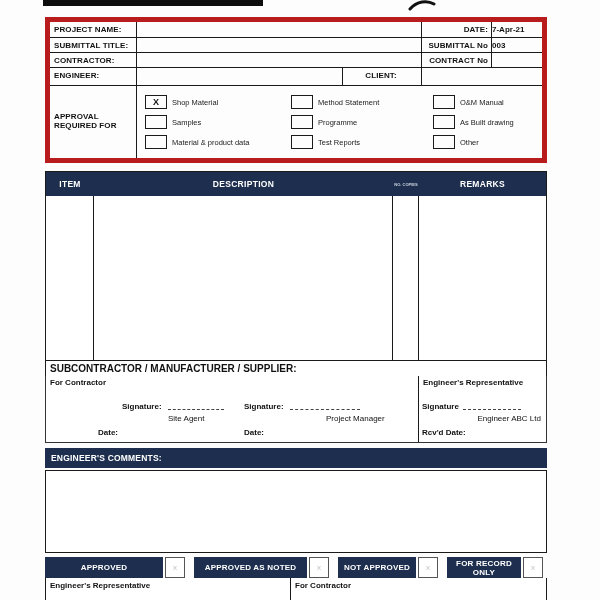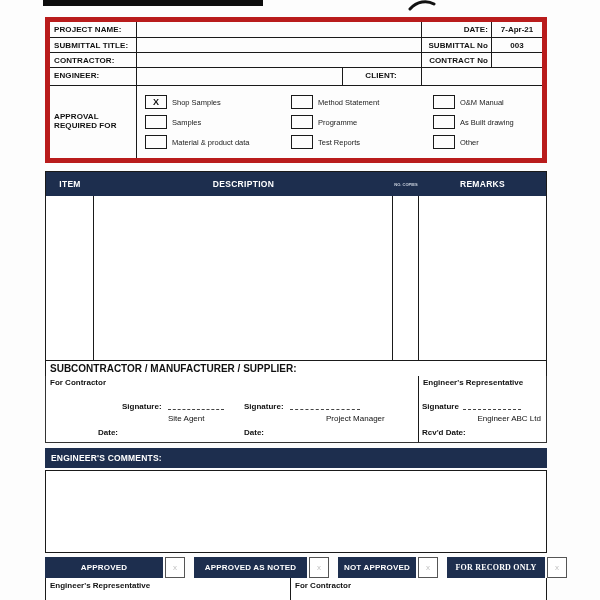--- a/index.html
+++ b/index.html
@@ -9,21 +9,21 @@
 
   
   .redact-bar { position:absolute; left:43px; top:0; width:220px; height:6px; background:#0d0d0d; }
   .pen-mark { position:absolute; left:408px; top:0; width:28px; height:11px; }
 
   
   .cell { border-right:1px solid #1a1a1a; border-bottom:1px solid #1a1a1a; overflow:hidden; }
   .cell.last-col { border-right:none; }
   .cell.last-row { border-bottom:none; }
   .lbl { font-weight:bold; font-size:8px; padding:3px 2px 0 4px; letter-spacing:.1px; }
-  .val { font-weight:bold; font-size:8px; text-align:center; padding-top:3px; }
+  .val { font-weight:bold; font-size:8px; padding-top:3px; }
   .r   { text-align:right; padding-right:3px; }
 
   
   .hdr-table { position:absolute; left:45px; top:17px; width:502px; height:146px;
     border:5px solid #b91c1c; display:grid;
     grid-template-columns:87px 206px 79px 70px 1fr;
     grid-template-rows:16px 15px 15px 18px 1fr; }
   .span2 { grid-column:span 2; }
   .span4 { grid-column:span 4; }
 
@@ -62,21 +62,21 @@
   .comments-box { position:absolute; left:45px; top:470px; width:502px; height:83px;
     background:#fff; border:1px solid #1a1a1a; }
 
   
   .decisions { position:absolute; left:45px; top:557px; width:502px; height:21px; display:flex; gap:9px; }
   .dec-group { display:flex; height:100%; }
   .dec-btn { background:var(--navy); color:#fff; font-size:8px; font-weight:bold; text-align:center;
     display:flex; align-items:center; justify-content:center; letter-spacing:.2px; }
   .dec-box { width:20px; height:100%; border:1px solid #555; background:#fff; margin-left:2px;
     font-size:8px; color:#c2c2c2; text-align:center; line-height:19px; }
-  .g1 .dec-btn{width:118px;} .g2 .dec-btn{width:113px;} .g3 .dec-btn{width:78px;} .g4 .dec-btn{width:98px;font-family:Liberation Serif, serif;}
+  .g1 .dec-btn{width:118px;} .g2 .dec-btn{width:113px;} .g3 .dec-btn{width:78px;} .g4 .dec-btn{width:74px;}
 
   
   .footer { position:absolute; left:45px; top:578px; width:502px; height:22px; display:flex;
     border-left:1px solid #1a1a1a; border-right:1px solid #1a1a1a; background:#fff; }
   .foot-cell { font-size:8px; font-weight:bold; padding:3px 0 0 4px; }
   .foot-left { width:245px; border-right:1px solid #1a1a1a; }
   .foot-right { flex:1; }
 </style>
 </head>
 <body>
@@ -107,21 +107,21 @@
 
     <div class="cell lbl">ENGINEER:</div>
     <div class="cell"></div>
     <div class="cell lbl" style="text-align:center; padding-left:0;">CLIENT:</div>
     <div class="cell span2 last-col"></div>
 
     <div class="cell lbl last-row" style="padding-top:26px;">APPROVAL REQUIRED FOR</div>
     <div class="cell span4 last-col last-row appr-area">
       <div class="appr-item">
         <span class="chk">X</span>
-        <span class="appr-label">Shop Samples</span>
+        <span class="appr-label">Shop Material</span>
       </div>
       <div class="appr-item">
         <span class="chk"></span>
         <span class="appr-label">Samples</span>
       </div>
       <div class="appr-item">
         <span class="chk"></span>
         <span class="appr-label">Material &amp; product data</span>
       </div>
       <div class="appr-item">

